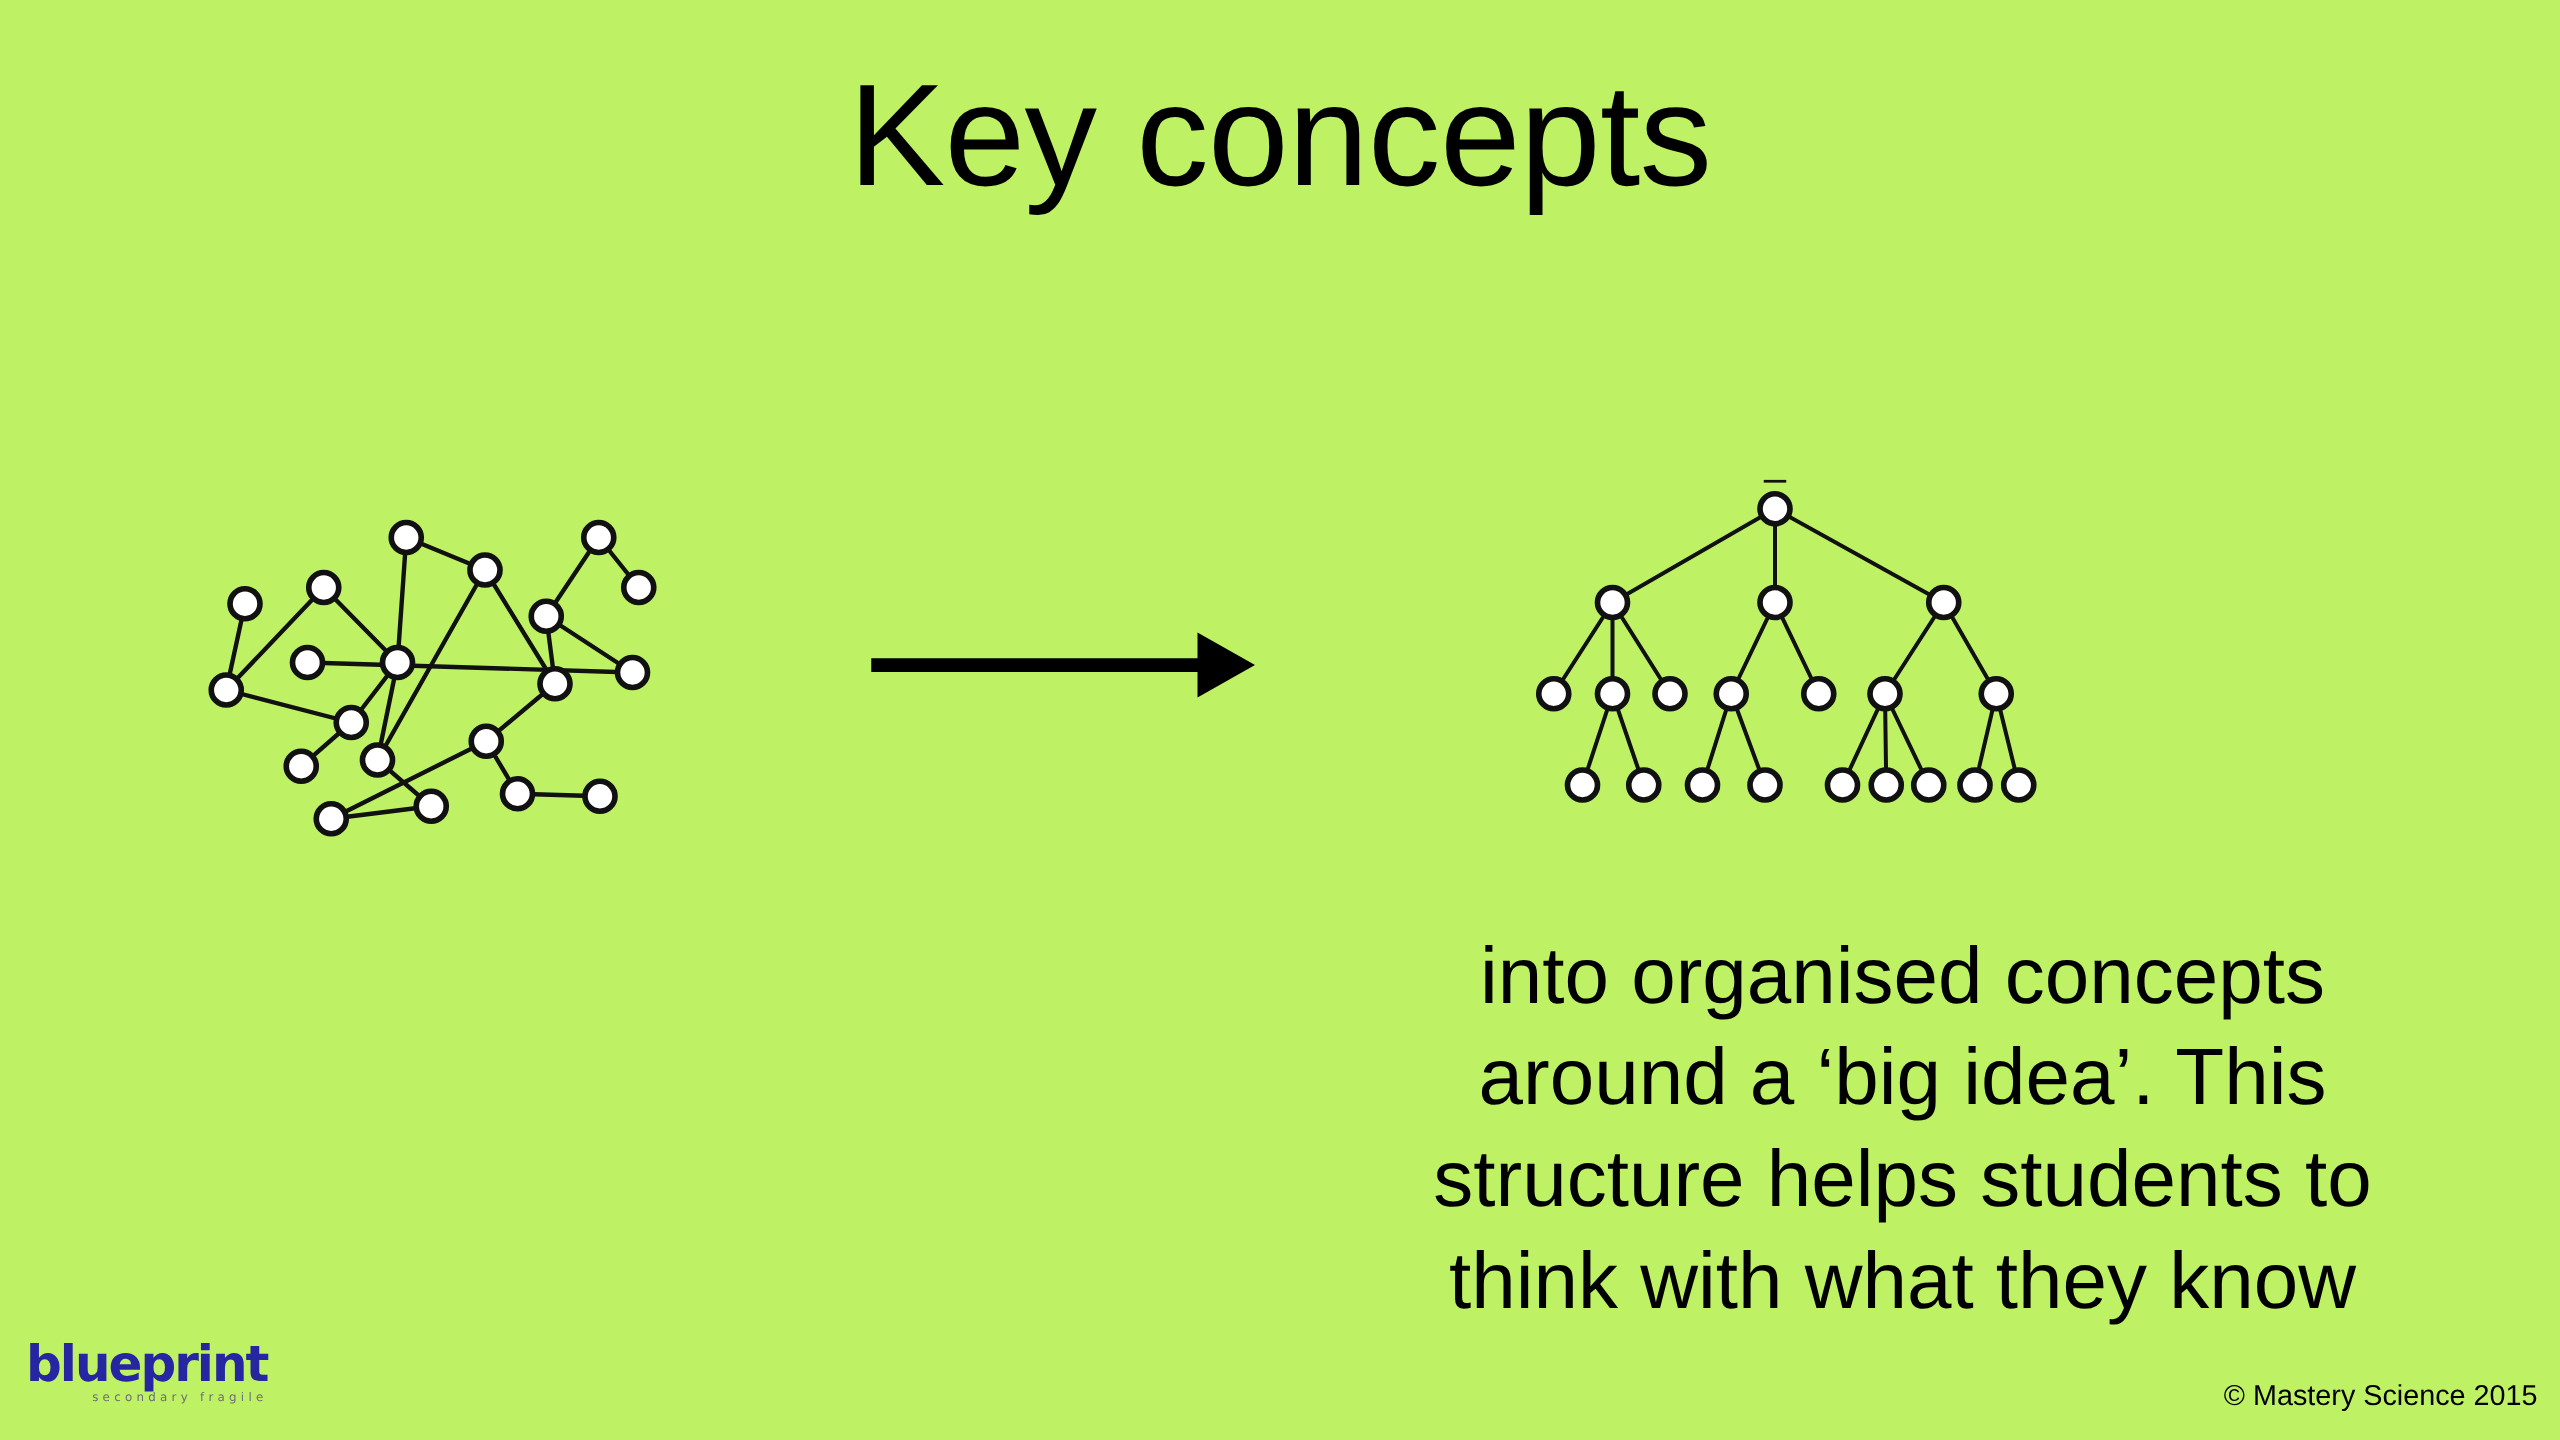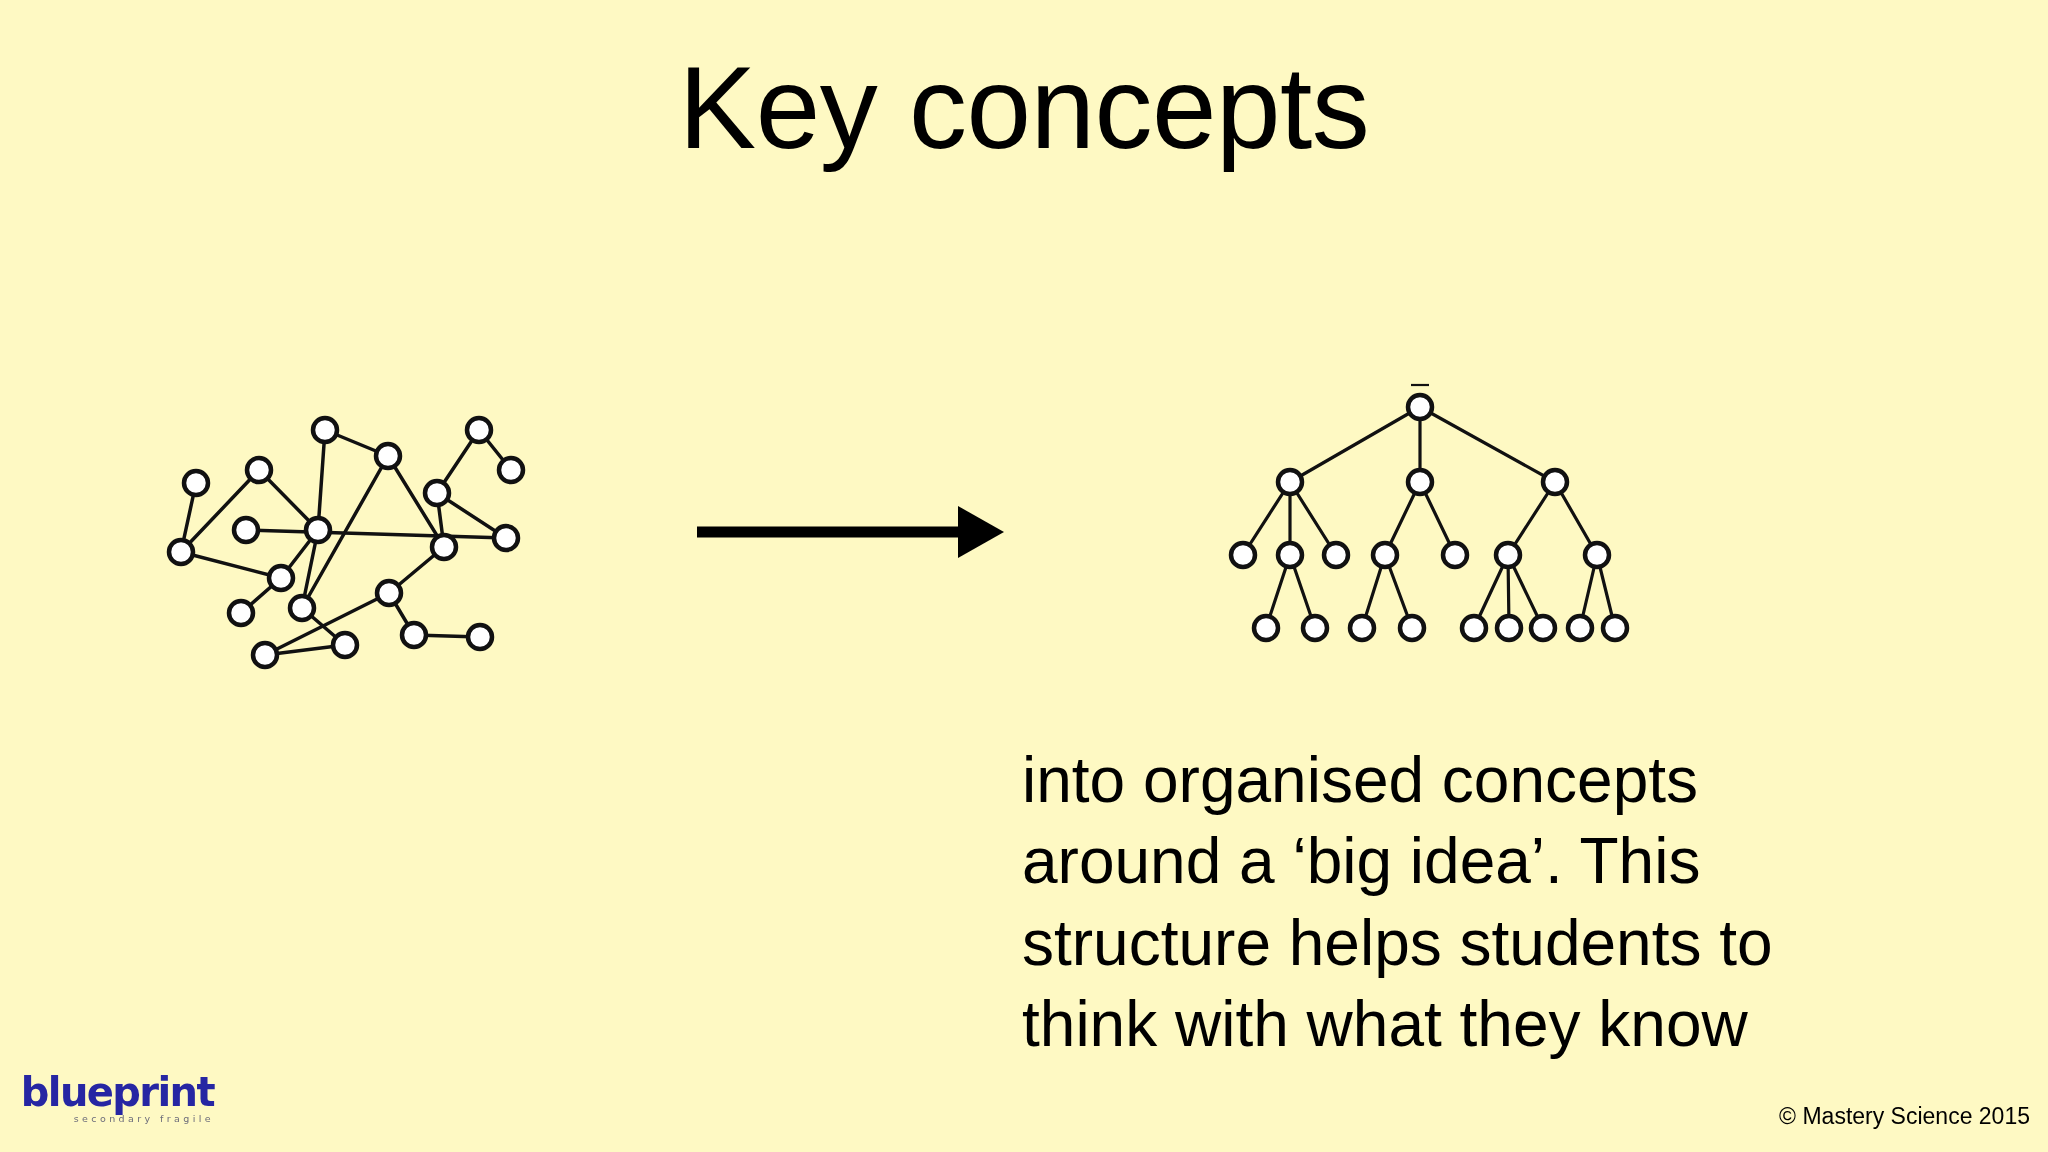--- a/index.html
+++ b/index.html
@@ -63,20 +63,21 @@
     width: 560px;
     font-size: 64px;
     line-height: 1.27;
   }
   #caption-right {
     left: 1022px;
     top: 740px;
     width: 1000px;
     font-size: 64px;
     line-height: 1.27;
+    text-align: center;
   }
 
   
   #brand-logo {
     position: absolute;
     left: 14px;
     bottom: 18px;
     width: 200px;
     height: 62px;
     text-align: right;
@@ -108,21 +109,21 @@
     font-family: "Liberation Sans", sans-serif;
     font-size: 23px;
     line-height: 1;
     color: #000000;
     white-space: nowrap;
   }
 </style>
 </head>
 <body>
 
-<div id="slide" style="background: #fef9c3;">
+<div id="slide" style="background: #bef264;">
 
   <div id="slide-title">Key concepts</div>
 
   <div id="diagram-layer">
     <svg width="2048" height="1152" viewBox="0 0 2048 1152" xmlns="http://www.w3.org/2000/svg">
 
       <g id="left-graph-group">
         <g id="left-graph-edges">
             <line x1="196" y1="483" x2="181" y2="552" stroke="#111111" stroke-width="3.5" stroke-linecap="round"></line>
             <line x1="181" y1="552" x2="259" y2="470" stroke="#111111" stroke-width="3.5" stroke-linecap="round"></line>

